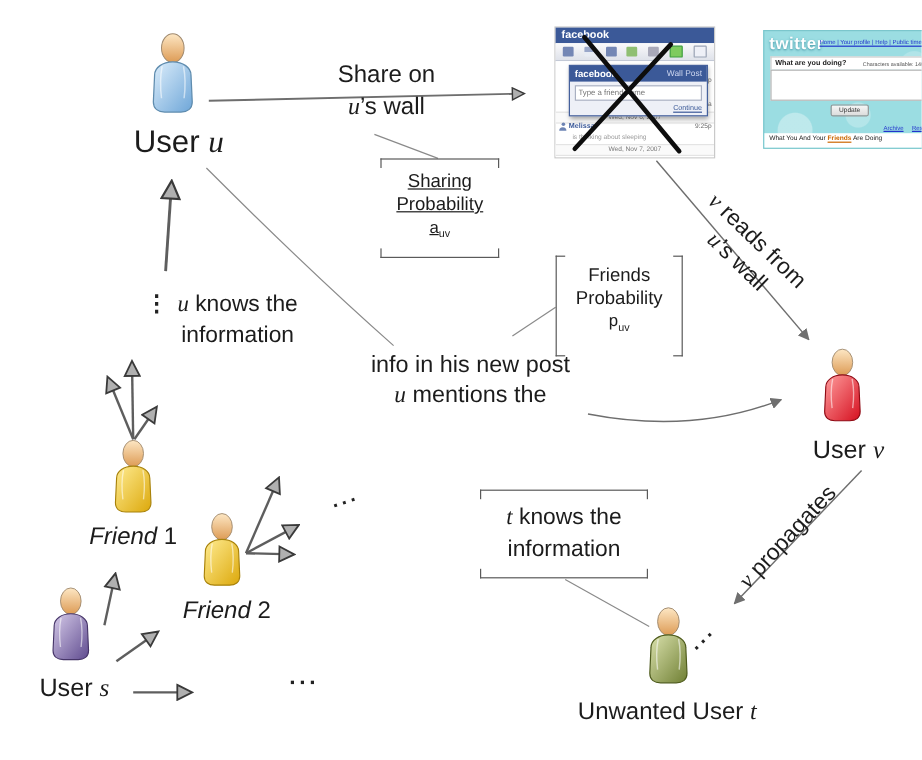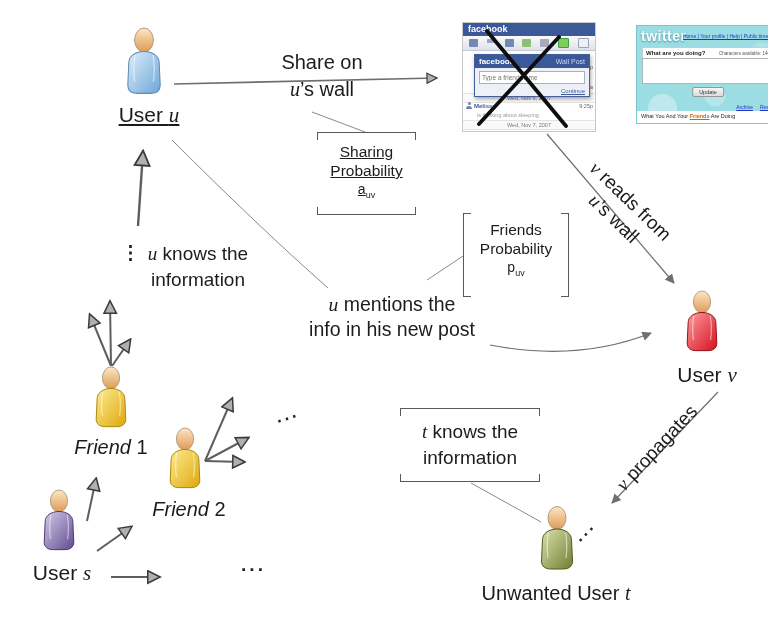--- a/index.html
+++ b/index.html
@@ -220,21 +220,21 @@
     <path d="M471 483 L541 522" stroke="#8a8a8a" stroke-width="1" fill="none"></path>
 
     <path d="M487 31 L566 126 M559 37 L479 124" stroke="#0d0d0d" stroke-width="3.8" stroke-linecap="round" fill="none"></path>
   </svg>
 
   <div class="t ctr" style="left:252px;top:49px;width:140px;font-size:20px;line-height:27px;">
     <div><span>Share on</span></div>
     <div><span class="var">u</span><span>’s wall</span></div>
   </div>
 
-  <div class="t ctr" style="left:103px;top:103px;width:92px;font-size:21px;text-decoration:underline;">
+  <div class="t ctr" style="left:103px;top:103px;width:92px;font-size:26px;">
     <span>User </span><span class="var">u</span>
   </div>
 
   <div class="t" style="left:317px;top:132px;width:99px;text-decoration:underline;">
     <div class="br-top"></div>
     <div class="bx-txt">
       <div>Sharing</div>
       <div>Probability</div>
       <div style="font-size:14px"><span>a</span><sub>uv</sub></div>
     </div>
@@ -251,22 +251,22 @@
     </div>
   </div>
 
   <div class="t dots" style="left:121px;top:241px;font-size:19px;">⋮</div>
   <div class="t ctr" style="left:136px;top:241px;width:124px;font-size:19px;line-height:26px;">
     <div><span class="var">u</span><span> knows the</span></div>
     <div>information</div>
   </div>
 
   <div class="t ctr" style="left:297px;top:292px;width:190px;font-size:19.5px;line-height:25px;">
+    <div>info in his new post</div>
     <div><span class="var">u</span><span> mentions the</span></div>
-    <div>info in his new post</div>
   </div>
 
   <div class="t ctr" style="left:547px;top:186px;width:150px;font-size:19px;line-height:24px;transform:rotate(44deg);">
     <div><span class="var">v</span><span> reads from</span></div>
     <div><span class="var">u</span><span>’s wall</span></div>
   </div>
 
   <div class="t ctr" style="left:663px;top:363px;width:88px;font-size:21px;">
     <span>User </span><span class="var">v</span>
   </div>

